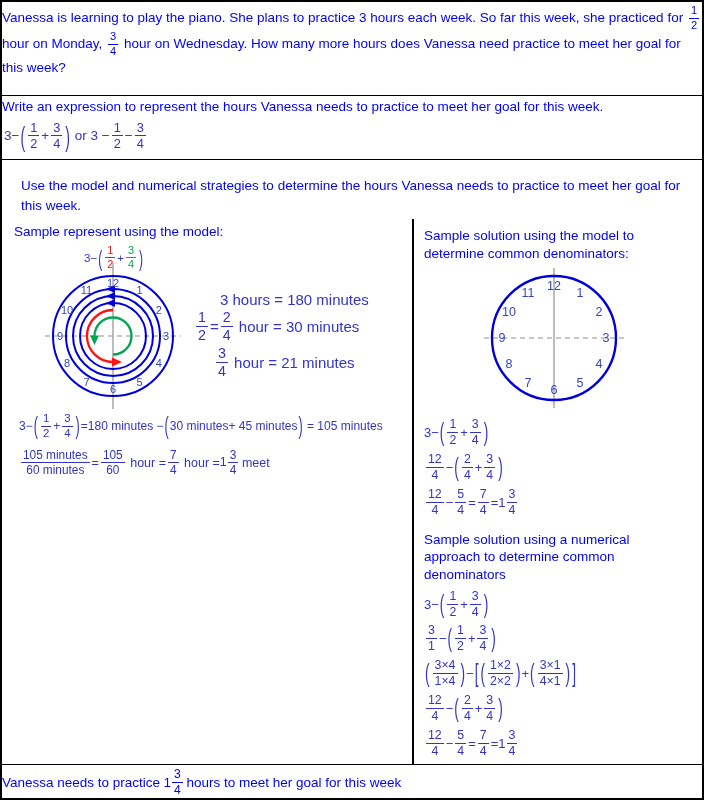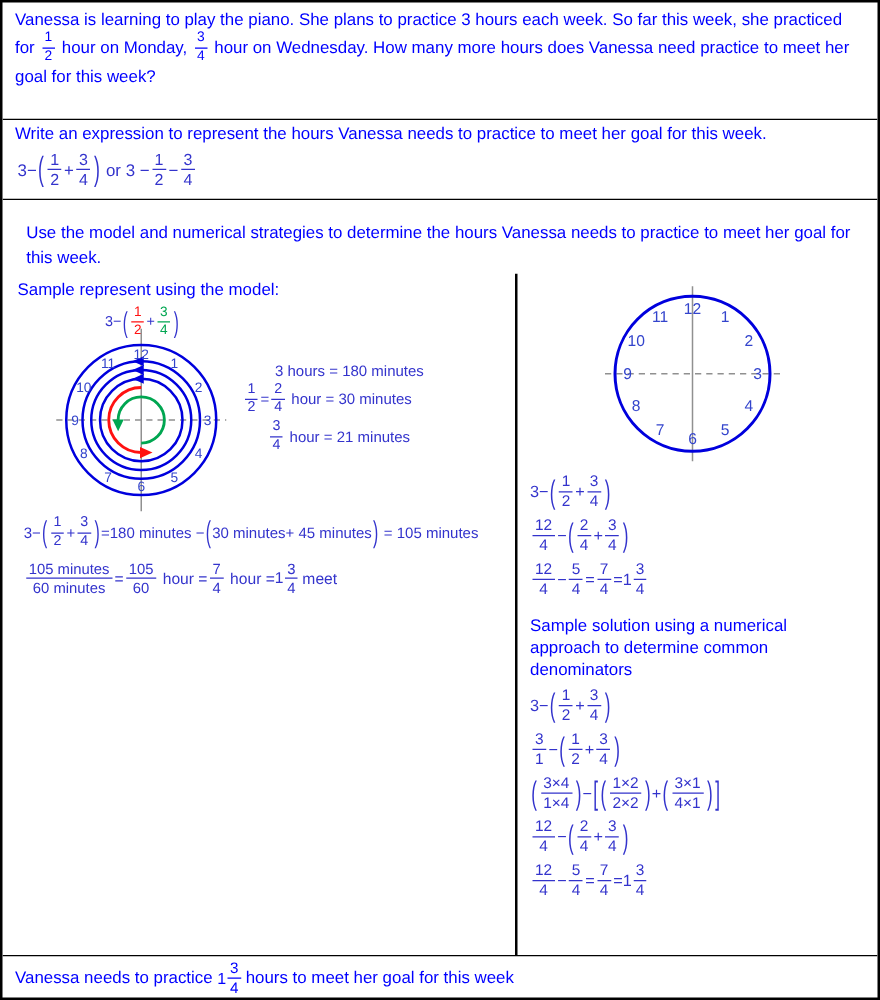--- a/index.html
+++ b/index.html
@@ -3,21 +3,21 @@
 <meta charset="utf-8">
 <style>
   :root{
     --c-text:#0000ff; --c-math:#3333cc; --c-red:#ff1111; --c-green:#00a651;
     --c-clock:#0000dd; --c-clocktext:#3344cc; --c-gray:#909090; --c-border:#000;
   }
   *{margin:0;padding:0;box-sizing:border-box}
   body{background:#fff;font-family:"Liberation Sans","DejaVu Sans",sans-serif;}
   .page{width:704px;height:800px;border:2px solid var(--c-border);background:#fff;
         color:var(--c-text);font-size:13.5px;overflow:hidden;}
-  .row{padding:3px 10px;overflow:hidden}
+  .row{padding:3px 0;overflow:hidden}
   .row-problem{height:93px;line-height:1.45}
   .row-expression{height:64px;border-top:1px solid var(--c-border)}
   .row-solutions{height:605px;border-top:1px solid var(--c-border);padding:12px}
   .row-answer{height:34px;border-top:1px solid var(--c-border);display:flex;align-items:flex-start}
   .sol-header{padding:4px 7px 2px 7px;line-height:1.45}
   .columns{display:flex;height:553px;margin-top:2px}
   .col-left{width:398px;position:relative;overflow:hidden}
   .col-right{flex:1;border-left:2px solid var(--c-border);padding:4px 6px 0 10px;overflow:hidden}
   .col-heading{line-height:1.3;margin-top:4px}
   .mt{margin-top:14px}
@@ -37,21 +37,21 @@
   .row-problem .frac{font-size:0.82em}
   .expr-lg{margin:7px 0 0 2px;font-size:13.5px}
   .row-answer .mathline{color:var(--c-text);font-size:13.5px}
   .row-answer .mixed{font-size:0.95em}
 
   
   .left-expr{margin:4px 0 0 70px;font-size:11.5px}
   .model-area{position:relative;height:140px}
   .clock-spiral{position:absolute;left:14px;top:-12px}
   .notes{position:absolute;left:180px;top:18px;width:212px}
-  .note{font-size:12px;margin-bottom:3px}
+  .note{font-size:15px;margin-bottom:3px}
   .note:nth-child(1){margin-left:26px}
   .note:nth-child(3){margin-left:20px}
   .left-eq1{margin:2px 0 0 5px;font-size:12px}
   .left-eq2{margin:9px 13px 0 5px;font-size:12.5px}
 
   
   .clock-plain{display:block;margin:2px auto 0 auto}
   .r-eq{margin:6px 0 0 0}
   svg text{font-family:"Liberation Sans","DejaVu Sans",sans-serif}
 </style>
@@ -114,20 +114,21 @@
         <div class="mathline left-eq2"><span class="frac"><span class="num">105 minutes</span><span class="den">60 minutes</span></span><span class="tx">=</span><span class="frac"><span class="num">105</span><span class="den">60</span></span><span class="tx"> hour =</span><span class="frac"><span class="num">7</span><span class="den">4</span></span><span class="tx"> hour =</span><span class="mixed">
               <span class="whole">1</span>
               <span class="frac">
                 <span class="num">3</span>
                 <span class="den">4</span>
               </span>
             </span><span class="tx"> meet</span></div>
       </div>
 
       <div class="col-right">
+        <div class="col-heading">Sample solution using the model to determine common denominators:</div>
         <svg class="clock-plain" width="170" height="148" viewBox="0 0 170 148">
             <line x1="85" y1="4" x2="85" y2="144" stroke="#909090" stroke-width="1.2"></line>
             <line x1="15" y1="74" x2="155" y2="74" stroke="#909090" stroke-width="1.2" stroke-dasharray="5,4"></line>
             <circle cx="85" cy="74" r="62" fill="none" stroke="#0000dd" stroke-width="2.4"></circle>
             <text x="85" y="26" text-anchor="middle" font-size="12.5" fill="#3344cc">12</text>
             <text x="111" y="32.966679003209194" text-anchor="middle" font-size="12.5" fill="#3344cc">1</text>
             <text x="130.03332099679082" y="52" text-anchor="middle" font-size="12.5" fill="#3344cc">2</text>
             <text x="137" y="78" text-anchor="middle" font-size="12.5" fill="#3344cc">3</text>
             <text x="130.03332099679082" y="104" text-anchor="middle" font-size="12.5" fill="#3344cc">4</text>
             <text x="111" y="123.0333209967908" text-anchor="middle" font-size="12.5" fill="#3344cc">5</text>

